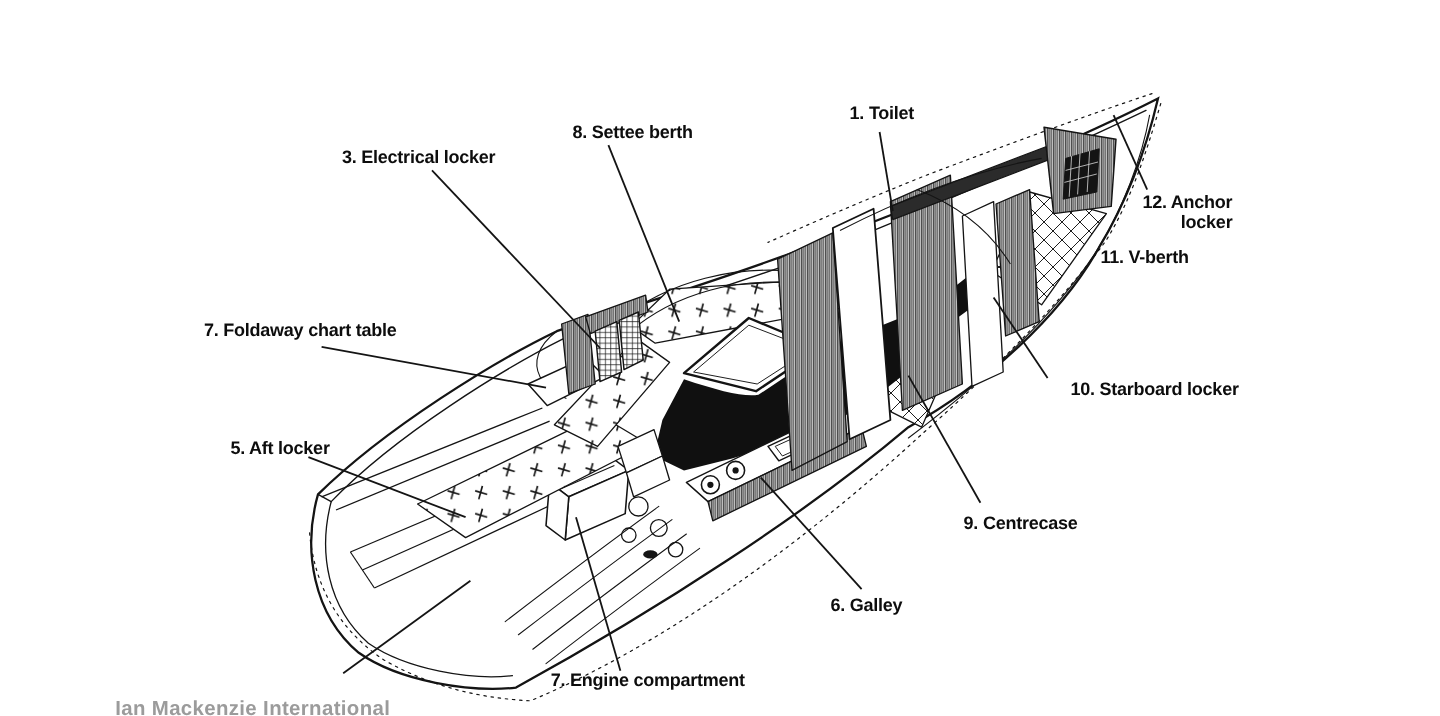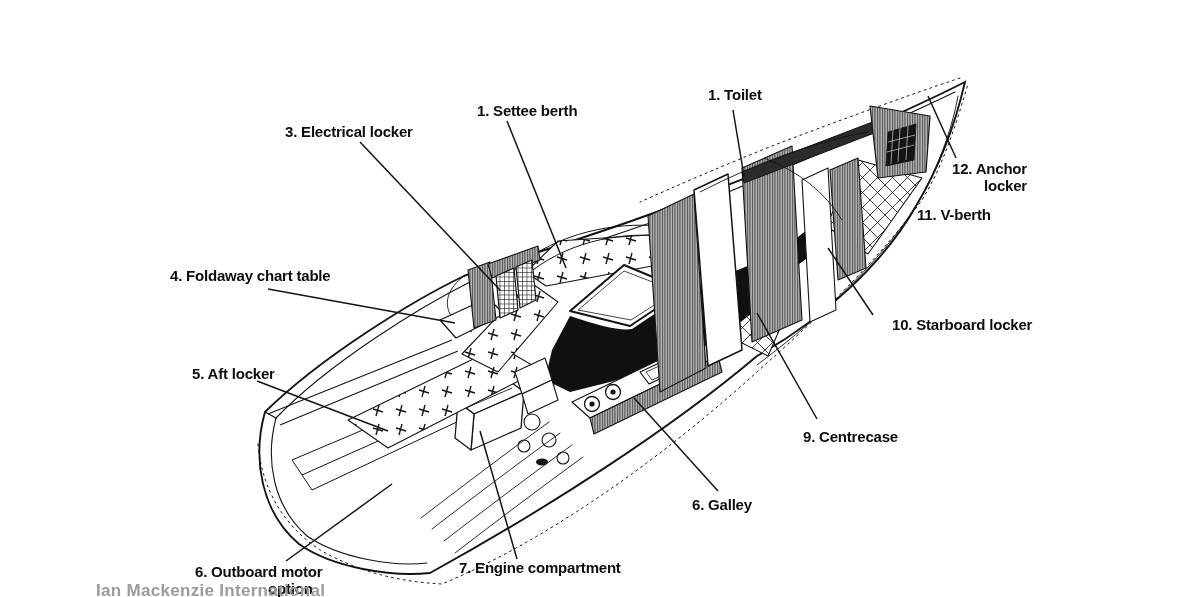--- a/index.html
+++ b/index.html
@@ -167,30 +167,27 @@
       <line x1="718" y1="471" x2="634" y2="378"></line>
       <line x1="817" y1="399" x2="757" y2="293"></line>
       <line x1="873" y1="295" x2="828" y2="228"></line>
       <line x1="956" y1="138" x2="928" y2="76"></line>
     </g>
   </svg>
 
   <div class="lbl" style="left:708px;top:66px">
     <span>1. Toilet</span></div>
   <div class="lbl" style="left:477px;top:82px">
-    <span>1. Settee berth</span></div>
+    <span>8. Settee berth</span></div>
   <div class="lbl" style="left:285px;top:103px">
     <span>3. Electrical locker</span></div>
   <div class="lbl" style="left:170px;top:247px">
-    <span>4. Foldaway chart table</span></div>
+    <span>7. Foldaway chart table</span></div>
   <div class="lbl" style="left:192px;top:345px">
     <span>5. Aft locker</span></div>
-  <div class="lbl lbl-outboard" style="left:195px;top:543px">
-    <span>6. Outboard motor</span>
-    <span class="l2">option</span></div>
   <div class="lbl" style="left:459px;top:539px">
     <span>7. Engine compartment</span></div>
   <div class="lbl" style="left:692px;top:476px">
     <span>6. Galley</span></div>
   <div class="lbl" style="left:803px;top:408px">
     <span>9. Centrecase</span></div>
   <div class="lbl" style="left:892px;top:296px">
     <span>10. Starboard locker</span></div>
   <div class="lbl" style="left:917px;top:186px">
     <span>11. V-berth</span></div>

